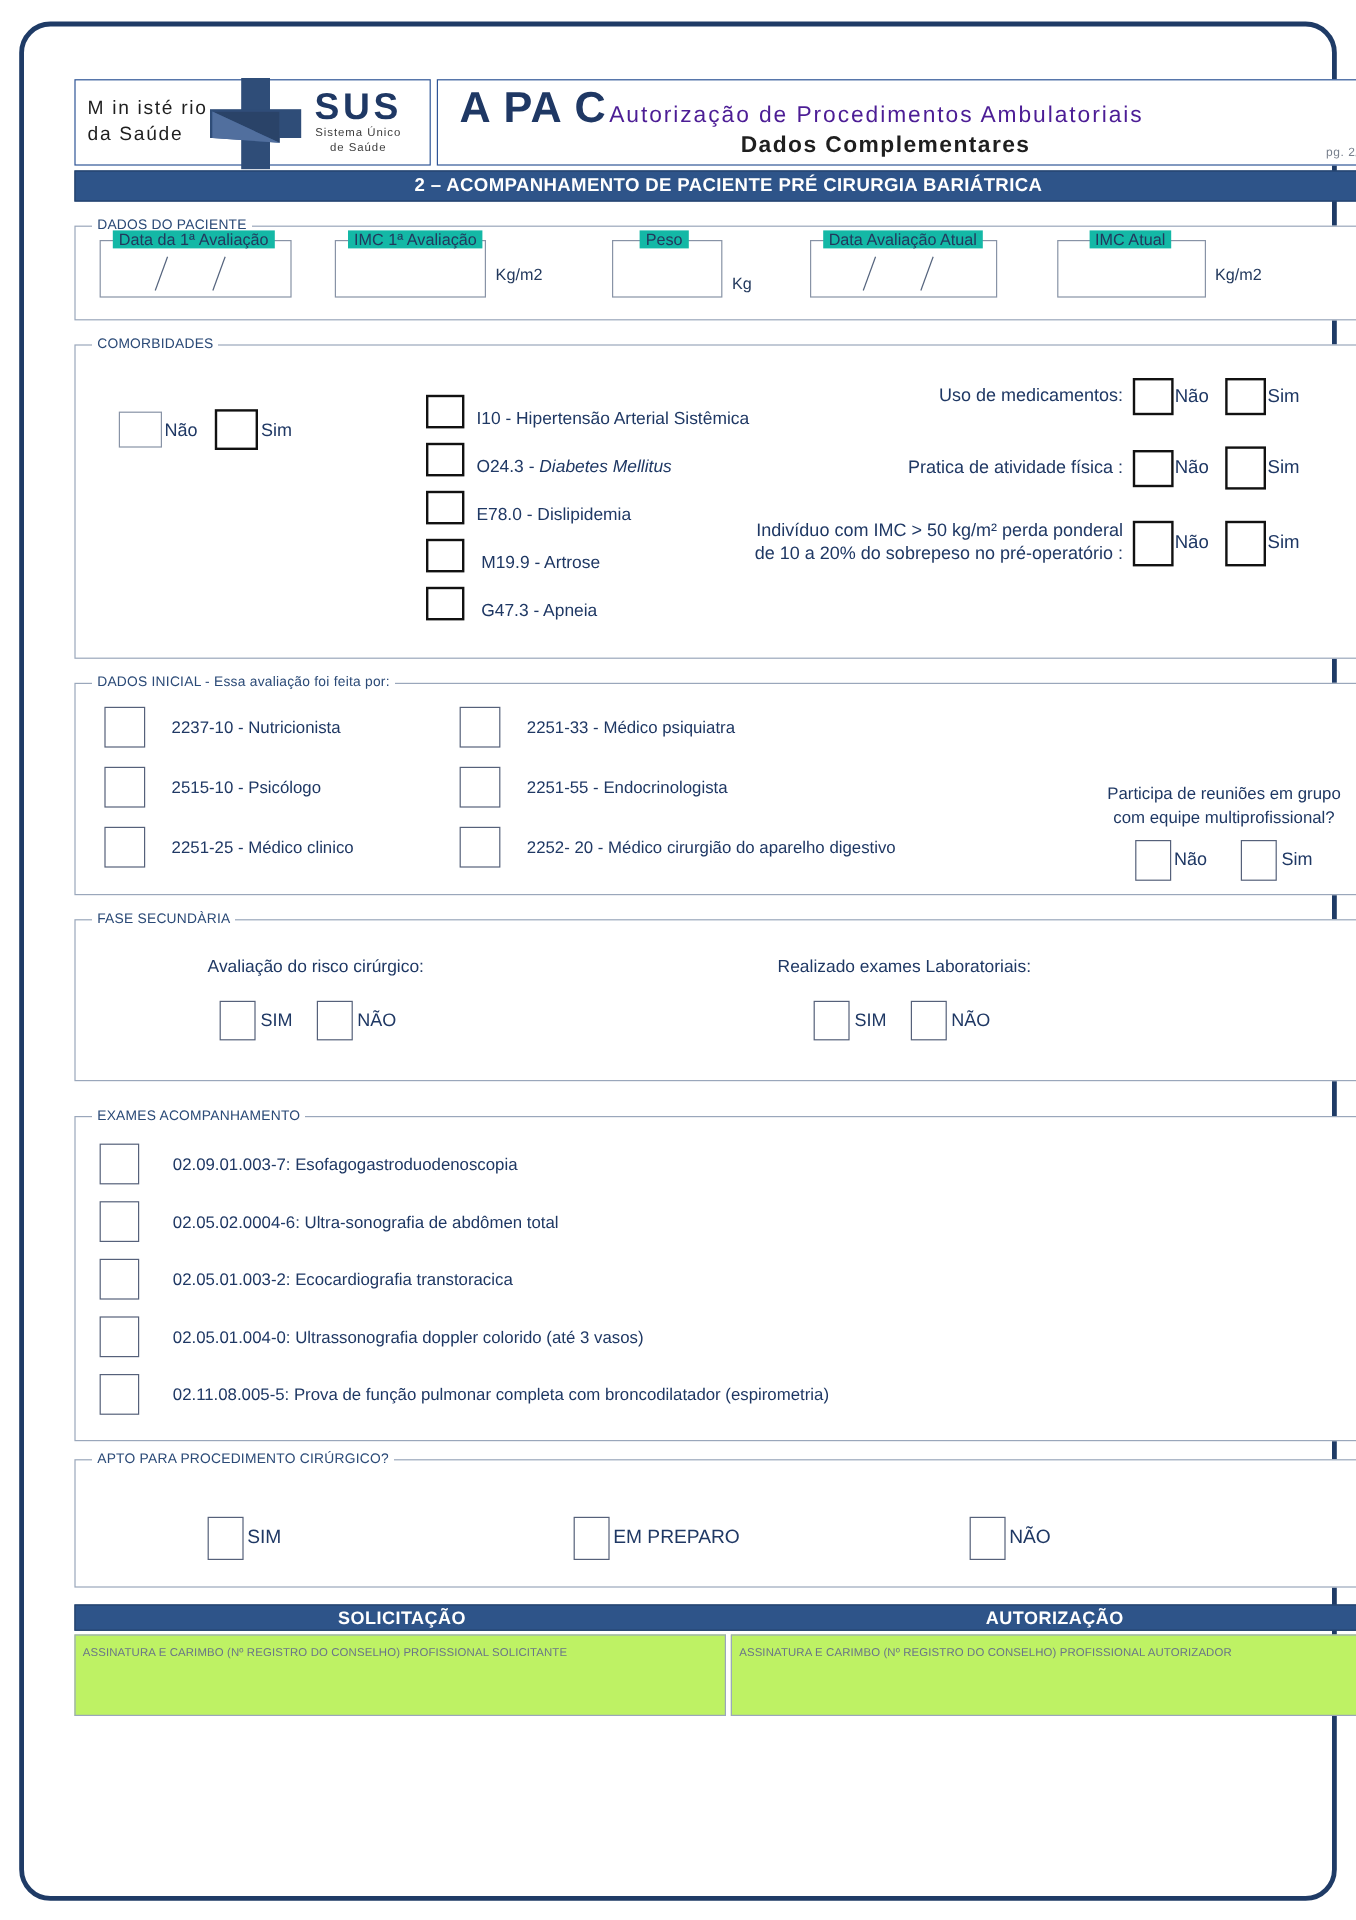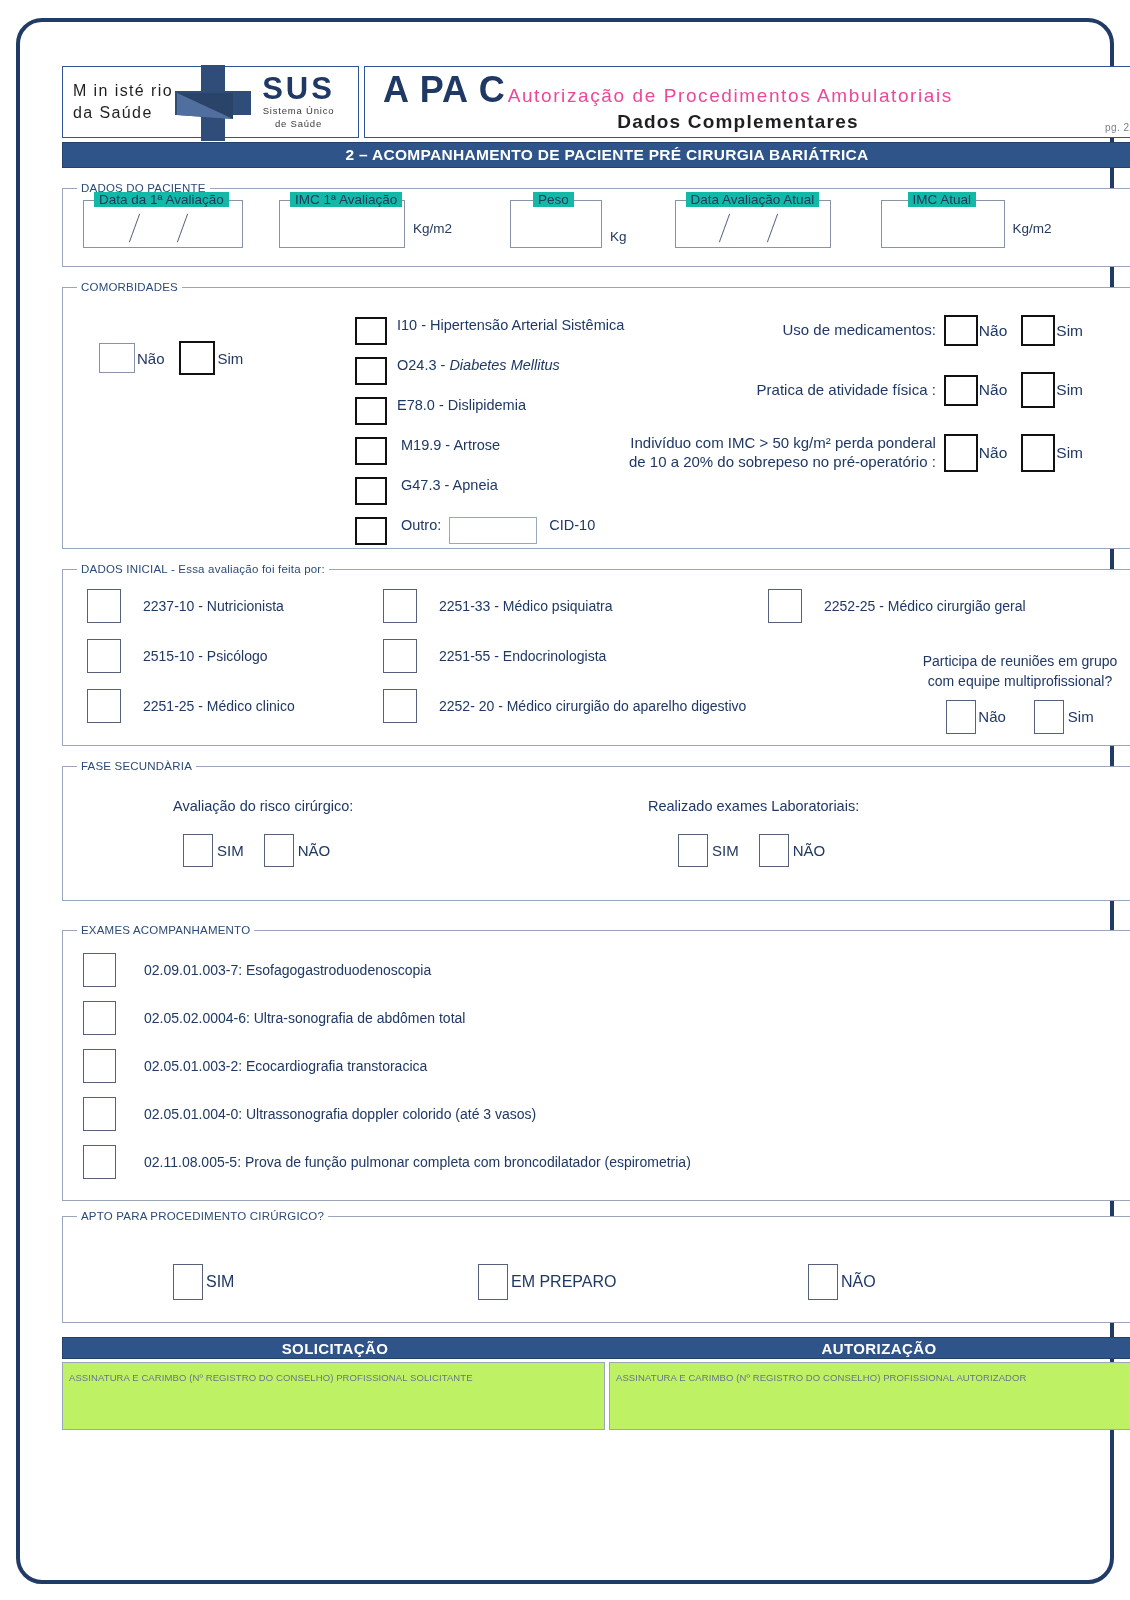--- a/index.html
+++ b/index.html
@@ -99,21 +99,21 @@
   .apac-word {
     font-size: 36px;
     font-weight: bold;
     letter-spacing: 1px;
     color: #1f3864;
     line-height: 1;
   }
   .apac-full {
     font-size: 19px;
     letter-spacing: 1.6px;
-    color: #ec4899;
+    color: #4c1d95;
     margin-left: 2px;
     line-height: 1;
   }
   .apac-line2 {
     text-align: center;
     font-size: 19px;
     font-weight: bold;
     letter-spacing: 1.2px;
     color: #1f1f1f;
     margin-top: 3px;
@@ -207,21 +207,21 @@
   }
   .dwrap { display: flex; align-items: flex-end; }
 
   
   .como-body { position: relative; height: 255px; }
   .naosim-left {
     position: absolute; left: 36px; top: 48px;
     display: flex; align-items: center;
   }
   .cid-list { position: absolute; left: 250px; top: 24px; }
-  .cid-row { display: flex; align-items: flex-start; height: 40px; padding-left: 42px; }
+  .cid-row { display: flex; align-items: flex-end; height: 40px; padding-left: 42px; }
   .cid-row .cb { width: 32px; height: 28px; }
   .cid-row .txt { margin-left: 10px; font-size: 14.5px; color: #1f3864; }
   .cid-row .txt i { font-style: italic; }
   .cid-input {
     width: 88px; height: 27px;
     border: 1px solid #9aa7bb;
     background: #fff;
     margin-left: 8px;
   }
 
@@ -419,26 +419,20 @@
           <span class="txt"><span>E78.0 - </span><span>Dislipidemia</span></span>
         </div>
         <div class="cid-row">
           <span class="cb cb-thick"></span>
           <span class="txt" style="margin-left:14px;"><span>M19.9 - </span><span>Artrose</span></span>
         </div>
         <div class="cid-row">
           <span class="cb cb-thick"></span>
           <span class="txt" style="margin-left:14px;"><span>G47.3 - </span><span>Apneia</span></span>
         </div>
-        <div class="cid-row">
-          <span class="cb cb-thick"></span>
-          <span class="txt" style="margin-left:14px;">Outro:</span>
-          <span class="cid-input"></span>
-          <span class="txt" style="margin-left:12px;">CID-10</span>
-        </div>
       </div>
 
       <div class="right-qs">
         <div class="qrow">
           <span class="qtext" style="margin-right:4px;">Uso de medicamentos:</span>
           <span class="cb cb-thick qbox"></span>
           <span class="qlbl">Não</span>
           <span class="cb cb-thick qbox"></span>
           <span class="qlbl" style="margin-right:0;">Sim</span>
         </div>
@@ -495,26 +489,20 @@
         <div class="fi-item">
           <span class="cb cb-med"></span>
           <span class="txt">2251-55 - Endocrinologista</span>
         </div>
         <div class="fi-item">
           <span class="cb cb-med"></span>
           <span class="txt">2252- 20 - Médico cirurgião do aparelho digestivo</span>
         </div>
       </div>
 
-      <div class="fi-col" style="left:705px;top:6px;">
-        <div class="fi-item">
-          <span class="cb cb-med"></span>
-          <span class="txt">2252-25 - Médico cirurgião geral</span>
-        </div>
-      </div>
 
       <div class="fi-q">
         <div class="qt">Participa de reuniões em grupo</div>
         <div class="qt">com equipe multiprofissional?</div>
         <div class="qb">
           <span class="cb cb-med" style="width:30px;height:34px;"></span>
           <span class="lbl" style="margin-left:2px;margin-right:28px;">Não</span>
           <span class="cb cb-med" style="width:30px;height:34px;"></span>
           <span class="lbl" style="margin-left:4px;">Sim</span>
         </div>

